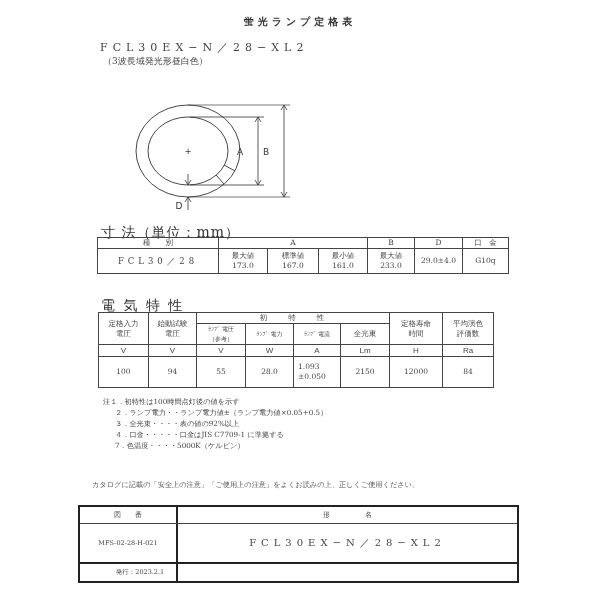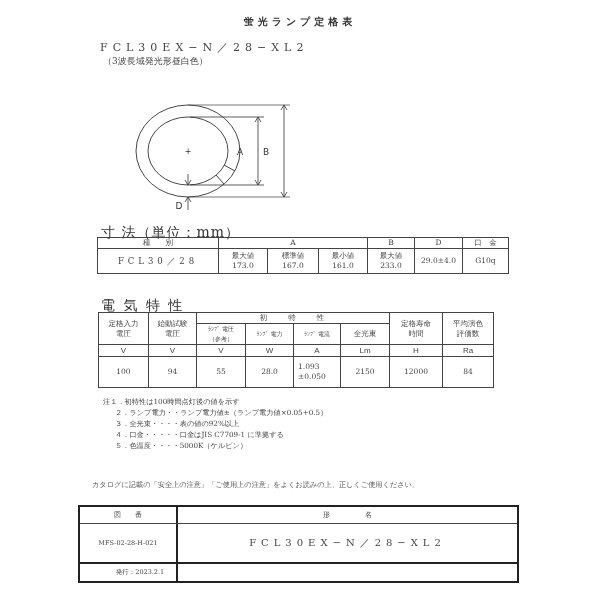--- a/index.html
+++ b/index.html
@@ -172,21 +172,21 @@
     <td>84</td>
   </tr>
 </tbody>
   </table>
 
 <div class="abs notes">
   <div>注１．初特性は100時間点灯後の値を示す</div>
   <div class="ind">２．ランプ電力・・ランプ電力値±（ランプ電力値×0.05+0.5）</div>
   <div class="ind">３．全光束・・・・表の値の92%以上</div>
   <div class="ind">４．口金・・・・・口金はJIS C7709-1 に準拠する</div>
-  <div class="ind">５．色温度・・・・5000K（ケルビン）</div>
+  <div class="ind">7．色温度・・・・5000K（ケルビン）</div>
 </div>
 
 <div class="abs catalog">カタログに記載の「安全上の注意」「ご使用上の注意」をよくお読みの上、正しくご使用ください。</div>
 
 <div class="abs tb">
   <div style="position:absolute; left:96px; top:0; width:2px; height:74px; background:#222;"></div>
   <div style="position:absolute; left:0; top:16px; width:437px; height:1px; background:#444;"></div>
   <div style="position:absolute; left:0; top:55px; width:437px; height:2px; background:#222;"></div>
   <div class="cell" style="left:0; top:0; width:96px; height:16px; font-size:7px;text-align:center;">図　　番</div>
   <div class="cell" style="left:98px; top:0; width:339px; height:16px; font-size:7px;">形　　　　　名</div>

